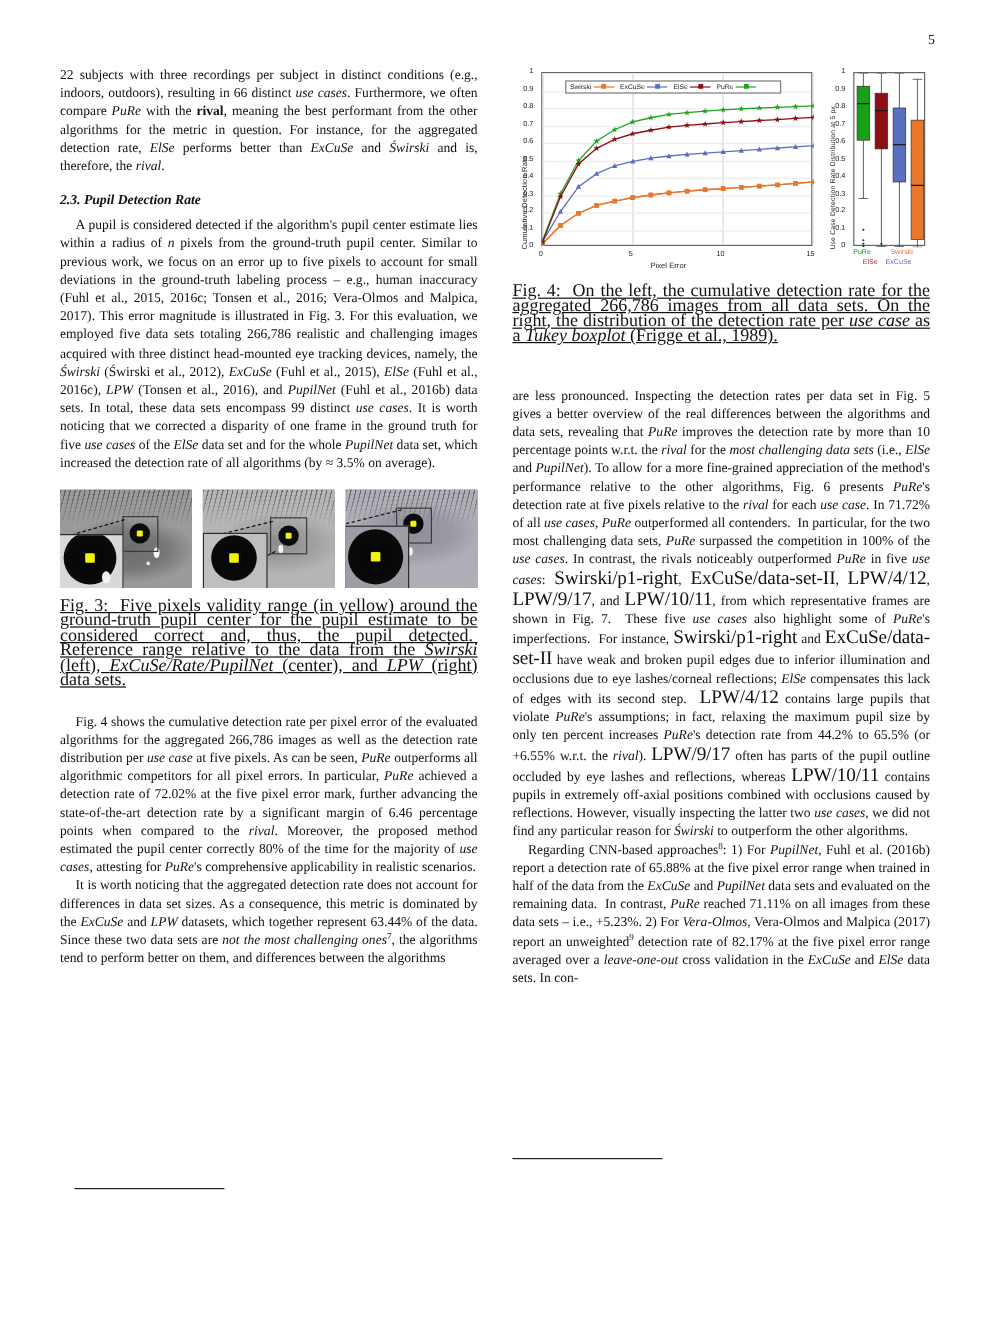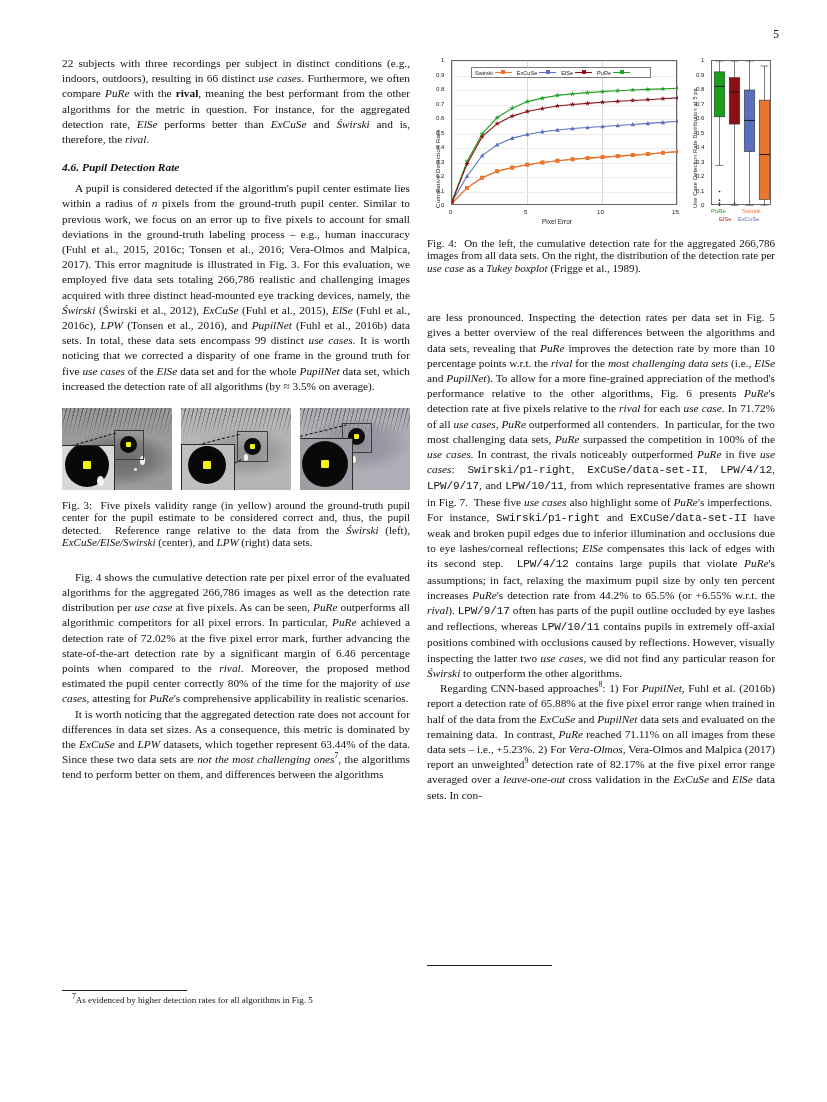--- a/index.html
+++ b/index.html
@@ -27,21 +27,21 @@
     top: 28px;
     font-size: 11.5px;
     font-family: "Liberation Serif", serif;
     color: #111;
   }
   .col {
     position: absolute;
     width: 348px;
     top: 56px;
   }
-  .col-left  { left: 62px; }
+  .col-left  { left: 50px; }
   .col-right { left: 427px; }
 
   p.body {
     margin: 0 0 0 0;
     font-size: 11.3px;
     line-height: 15.2px;
     text-align: justify;
     text-justify: inter-word;
     hyphens: none;
   }
@@ -52,31 +52,32 @@
     font-size: 11.4px;
     font-style: italic;
     font-weight: bold;
     margin: 13px 0 7px 0;
     line-height: 14px;
   }
 
   i, .it { font-style: italic; }
   b, .bf { font-weight: bold; }
   .mono {
-    font-family: Liberation Mono, monospace;
-    font-size: 11px;
+    font-family: Liberation Serif, serif;
+    font-size: 16px;
     letter-spacing: -0.1px;
   }
   sup { font-size: 7.6px; vertical-align: super; line-height: 0; }
 
   .caption {
-    font-size: 11px;
+    font-size: 15px;
     line-height: 12.4px;
     text-align: justify;
     margin: 9px 0 0 0;
+    text-decoration: underline;
   }
 
   
   .footnote-wrap {
     position: absolute;
     width: 348px;
   }
   .footnote-rule {
     width: 125px;
     height: 1px;
@@ -253,21 +254,21 @@
 <body>
 
 <div class="page">
 
   <div class="page-number">5</div>
 
   <div class="col col-left">
 
     <p class="body">22 subjects with three recordings per subject in distinct conditions (e.g., indoors, outdoors), resulting in 66 distinct <i>use cases</i>. Furthermore, we often compare <i>PuRe</i> with the <b>rival</b>, meaning the best performant from the other algorithms for the metric in question. For instance, for the aggregated detection rate, <i>ElSe</i> performs better than <i>ExCuSe</i> and <i>Świrski</i> and is, therefore, the <i>rival</i>.</p>
 
-    <div class="sect-head">4.6.  Pupil Detection Rate</div>
+    <div class="sect-head">2.3.  Pupil Detection Rate</div>
 
     <p class="body indent">A pupil is considered detected if the algorithm's pupil center estimate lies within a radius of <i>n</i> pixels from the ground-truth pupil center. Similar to previous work, we focus on an error up to five pixels to account for small deviations in the ground-truth labeling process – e.g., human inaccuracy (Fuhl et al., 2015, 2016c; Tonsen et al., 2016; Vera-Olmos and Malpica, 2017). This error magnitude is illustrated in Fig. 3. For this evaluation, we employed five data sets totaling 266,786 realistic and challenging images acquired with three distinct head-mounted eye tracking devices, namely, the <i>Świrski</i> (Świrski et al., 2012), <i>ExCuSe</i> (Fuhl et al., 2015), <i>ElSe</i> (Fuhl et al., 2016c), <i>LPW</i> (Tonsen et al., 2016), and <i>PupilNet</i> (Fuhl et al., 2016b) data sets. In total, these data sets encompass 99 distinct <i>use cases</i>. It is worth noticing that we corrected a disparity of one frame in the ground truth for five <i>use cases</i> of the <i>ElSe</i> data set and for the whole <i>PupilNet</i> data set, which increased the detection rate of all algorithms (by ≈ 3.5% on average).</p>
 
     <div class="fig3">
 
       <div class="eye eye-a">
         <div class="lid"></div>
         <div class="lashes"></div>
         <div class="glint" style="left:78px; top:48px; width:5px; height:9px;"></div>
         <div class="glint" style="left:72px; top:60px; width:3px; height:3px;"></div>
@@ -311,31 +312,30 @@
         <div class="lead-line" style="left:0px; top:28px; width:48px; transform: rotate(-14deg);"></div>
         <div class="lead-line" style="left:0px; top:72px; width:56px; transform: rotate(-34deg);"></div>
         <div class="zoom-box" style="left:-1px; top:30px; width:52px; height:52px; background:#9d9da6;">
           <div class="zoom-pupil" style="left:2px; top:2px; width:46px; height:46px;"></div>
           <div class="gt-dot big" style="left:21px; top:21px;"></div>
         </div>
       </div>
 
     </div>
 
-    <p class="caption">Fig. 3:&nbsp; Five pixels validity range (in yellow) around the ground-truth pupil center for the pupil estimate to be considered correct and, thus, the pupil detected.&nbsp; Reference range relative to the data from the <i>Świrski</i> (left), <i>ExCuSe/ElSe/Swirski</i> (center), and <i>LPW</i> (right) data sets.</p>
+    <p class="caption">Fig. 3:&nbsp; Five pixels validity range (in yellow) around the ground-truth pupil center for the pupil estimate to be considered correct and, thus, the pupil detected.&nbsp; Reference range relative to the data from the <i>Świrski</i> (left), <i>ExCuSe/Rate/PupilNet</i> (center), and <i>LPW</i> (right) data sets.</p>
 
     <p class="body indent" style="margin-top:21px;">Fig. 4 shows the cumulative detection rate per pixel error of the evaluated algorithms for the aggregated 266,786 images as well as the detection rate distribution per <i>use case</i> at five pixels. As can be seen, <i>PuRe</i> outperforms all algorithmic competitors for all pixel errors. In particular, <i>PuRe</i> achieved a detection rate of 72.02% at the five pixel error mark, further advancing the state-of-the-art detection rate by a significant margin of 6.46 percentage points when compared to the <i>rival</i>. Moreover, the proposed method estimated the pupil center correctly 80% of the time for the majority of <i>use cases</i>, attesting for <i>PuRe</i>'s comprehensive applicability in realistic scenarios.</p>
 
     <p class="body indent">It is worth noticing that the aggregated detection rate does not account for differences in data set sizes. As a consequence, this metric is dominated by the <i>ExCuSe</i> and <i>LPW</i> datasets, which together represent 63.44% of the data. Since these two data sets are <i>not the most challenging ones</i><sup>7</sup>, the algorithms tend to perform better on them, and differences between the algorithms</p>
 
   </div>
 
   <div class="footnote-wrap" style="left:62px; top:990px;">
     <div class="footnote-rule"></div>
-    <p class="footnote"><sup>7</sup>As evidenced by higher detection rates for all algorithms in Fig. 5</p>
   </div>
 
   <div class="col col-right">
 
     <div class="fig4">
 
       <div class="chart-left">
         <div class="ylabel-rot" style="left:7px; top:150px;">Cumulative Detection Rate</div>
 
         <div class="tick-lbl" style="left:14px; top:-2px;">1</div>

